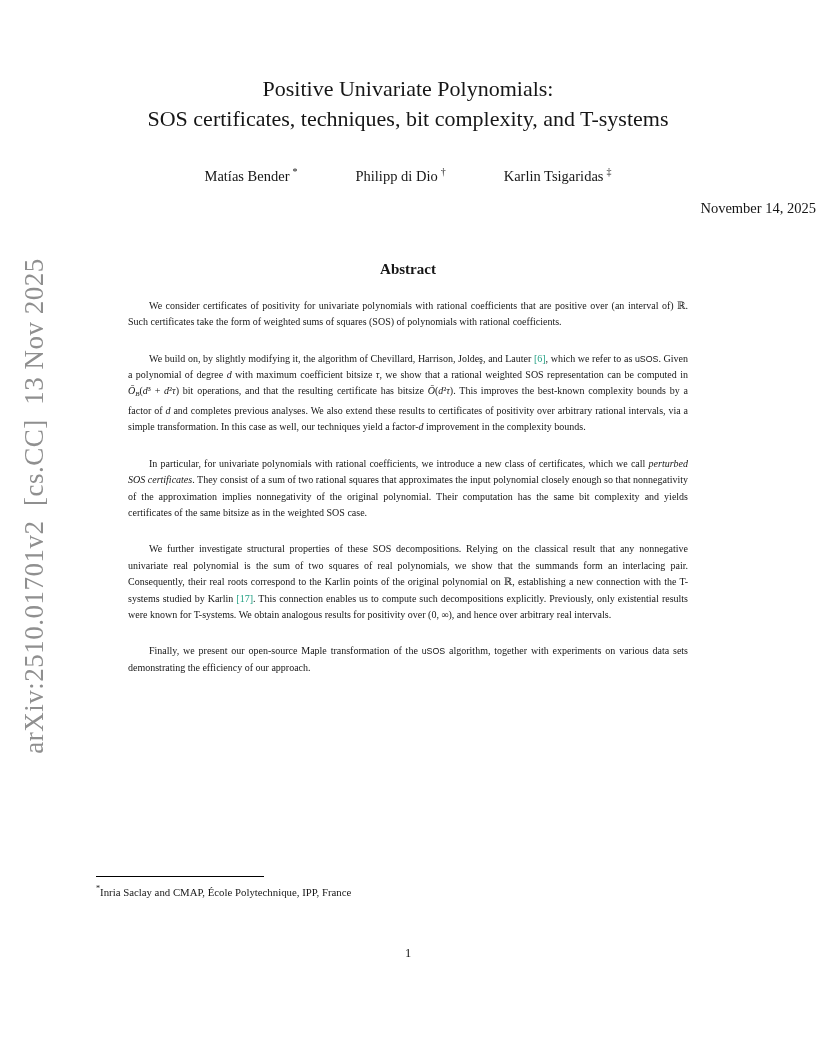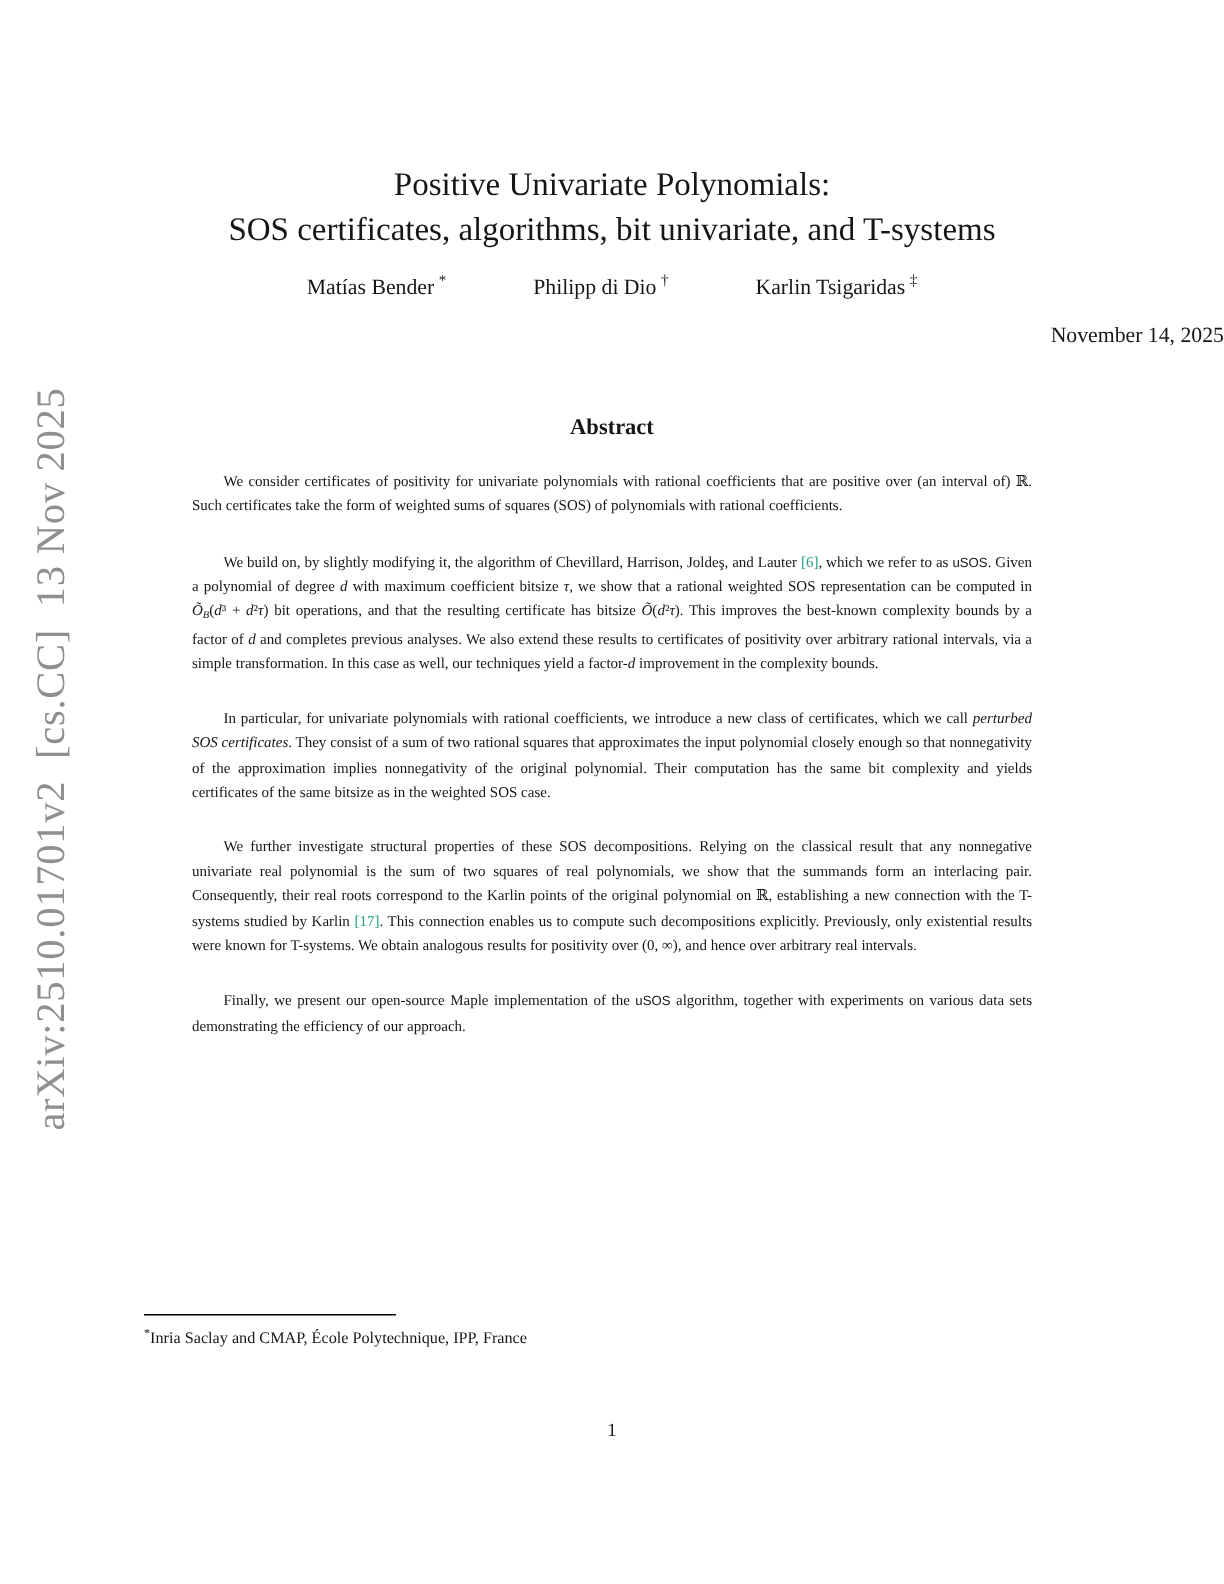--- a/index.html
+++ b/index.html
@@ -23,27 +23,27 @@
     position: absolute;
     top: 506px;
     left: 34px;
     transform: translate(-50%, -50%) rotate(-90deg);
     white-space: pre;
     font-size: 27px;
     color: var(--watermark);
     letter-spacing: 0.5px;
   }
   .title {
-    padding-top: 108px;
+    padding-top: 74px;
     text-align: center;
     font-size: 22px;
     line-height: 30px;
   }
   .authors {
-    margin-top: 14px;
+    margin-top: 32px;
     display: flex;
     justify-content: center;
     gap: 58px;
     font-size: 14.5px;
   }
   .author-mark {
     font-size: 10px;
     vertical-align: super;
     margin-left: 3px;
   }
@@ -112,39 +112,39 @@
 </style>
 </head>
 <body>
 
 <div class="page">
 
   <div class="watermark">arXiv:2510.01701v2  [cs.CC]  13 Nov 2025</div>
 
   <div class="title">
     <div>Positive Univariate Polynomials:</div>
-    <div>SOS certificates, algorithms, bit univariate, and T-systems</div>
+    <div>SOS certificates, techniques, bit complexity, and T-systems</div>
   </div>
 
   <div class="authors" id="authors">
       <span><span>Matías Bender</span><span class="author-mark">*</span></span>
       <span><span>Philipp di Dio</span><span class="author-mark">†</span></span>
       <span><span>Karlin Tsigaridas</span><span class="author-mark">‡</span></span>
     </div>
 
   <div class="date">November 14, 2025</div>
 
   <div class="abstract">
     <div class="abstract-heading">Abstract</div>
     <div class="abstract-body" id="abstract-body">
         <p><span>We consider certificates of positivity for univariate polynomials with rational coefficients that are positive over (an interval of) ℝ.  Such certificates take the form of weighted sums of squares (SOS) of polynomials with rational coefficients.</span></p>
         <p><span>We build on, by slightly modifying it, the algorithm of Chevillard, Harrison, Joldeş, and Lauter </span><span class="seg-cite">[6]</span><span>, which we refer to as </span><span class="seg-mono">uSOS</span><span>. Given a polynomial of degree </span><span class="seg-i">d</span><span> with maximum coefficient bitsize </span><span class="seg-i">τ</span><span>, we show that a rational weighted SOS representation can be computed in </span><span class="seg-i">Õ</span><span class="seg-sub">B</span><span>(</span><span class="seg-i">d</span><span>³ + </span><span class="seg-i">d</span><span>²</span><span class="seg-i">τ</span><span>) bit operations, and that the resulting certificate has bitsize </span><span class="seg-i">Õ</span><span>(</span><span class="seg-i">d</span><span>²</span><span class="seg-i">τ</span><span>). This improves the best-known complexity bounds by a factor of </span><span class="seg-i">d</span><span> and completes previous analyses.  We also extend these results to certificates of positivity over arbitrary rational intervals, via a simple transformation.  In this case as well, our techniques yield a factor-</span><span class="seg-i">d</span><span> improvement in the complexity bounds.</span></p>
         <p><span>In particular, for univariate polynomials with rational coefficients, we introduce a new class of certificates, which we call </span><span class="seg-i">perturbed SOS certificates</span><span>.  They consist of a sum of two rational squares that approximates the input polynomial closely enough so that nonnegativity of the approximation implies nonnegativity of the original polynomial.  Their computation has the same bit complexity and yields certificates of the same bitsize as in the weighted SOS case.</span></p>
         <p><span>We further investigate structural properties of these SOS decompositions.  Relying on the classical result that any nonnegative univariate real polynomial is the sum of two squares of real polynomials, we show that the summands form an interlacing pair.  Consequently, their real roots correspond to the Karlin points of the original polynomial on ℝ, establishing a new connection with the T-systems studied by Karlin </span><span class="seg-cite">[17]</span><span>.  This connection enables us to compute such decompositions explicitly.  Previously, only existential results were known for T-systems.  We obtain analogous results for positivity over (0, ∞), and hence over arbitrary real intervals.</span></p>
-        <p><span>Finally, we present our open-source Maple implementation of the </span><span class="seg-mono">uSOS</span><span> algorithm, together with experiments on various data sets demonstrating the efficiency of our approach.</span></p>
+        <p><span>Finally, we present our open-source Maple transformation of the </span><span class="seg-mono">uSOS</span><span> algorithm, together with experiments on various data sets demonstrating the efficiency of our approach.</span></p>
       </div>
   </div>
 
   <div class="footnotes">
     <div class="footnote-rule"></div>
     <div id="footnotes-list">
         <div class="footnote"><sup>*</sup><span>Inria Saclay and CMAP, École Polytechnique, IPP, France</span></div>
       </div>
   </div>
 

